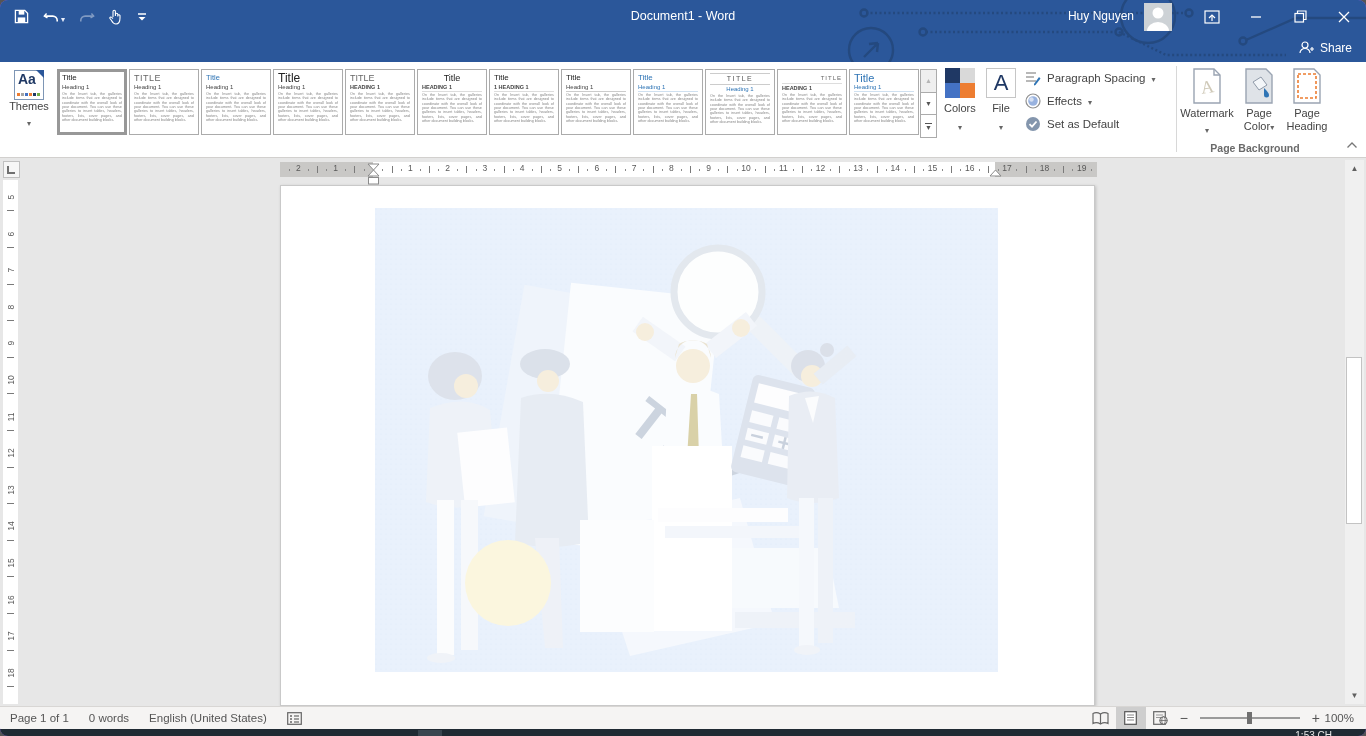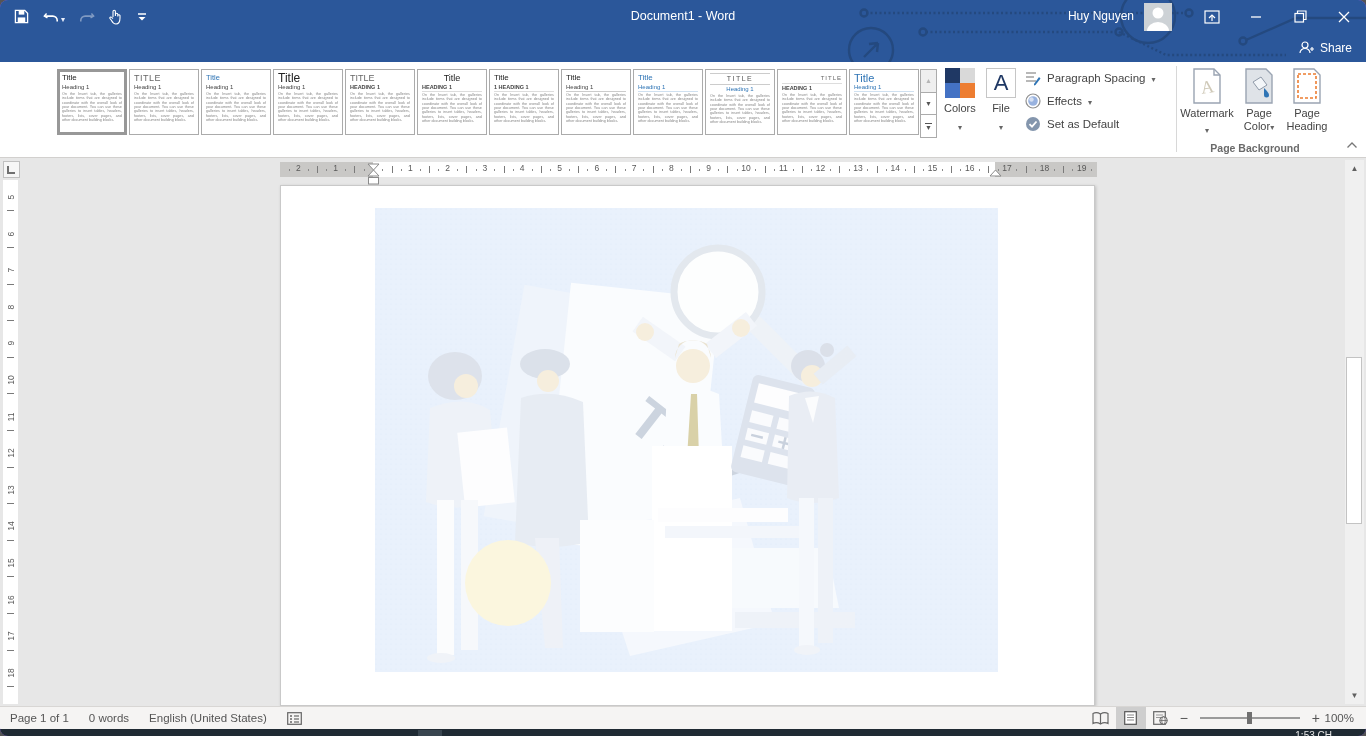--- a/index.html
+++ b/index.html
@@ -230,20 +230,36 @@
           <path d="M2 13 a5 4.5 0 0 1 10 0" fill="none" stroke="#fff" stroke-width="1.2"></path>
           <line x1="12" y1="9" x2="16" y2="9" stroke="#fff" stroke-width="1.2"></line>
           <line x1="14" y1="7" x2="14" y2="11" stroke="#fff" stroke-width="1.2"></line>
         </svg>
       <span>Share</span>
     </div>
   </div>
 
   <div class="ribbon">
 
+    <div class="themes-btn">
+      <span class="themes-icon">
+        <span class="aa">Aa</span>
+        <span class="fold"></span>
+        <span class="sw">
+          <i style="background:#ed7d31"></i>
+            <i style="background:#a5a5a5"></i>
+            <i style="background:#4472c4"></i>
+          <i style="background:#ed7d31"></i>
+            <i style="background:#1f3864"></i>
+            <i style="background:#70ad47"></i>
+        </span>
+      </span>
+      <span>Themes</span>
+      <span class="caret" style="margin-top:4px;"></span>
+    </div>
 
     <div class="gallery">
         <div class="gal-item v-default selected">
           <div class="g-title">Title</div>
           <div class="g-heading">Heading 1</div>
           <div class="g-body">On the Insert tab, the galleries include items that are designed to coordinate with the overall look of your document. You can use these galleries to insert tables, headers, footers, lists, cover pages, and other document building blocks.</div>
         </div>
         <div class="gal-item v-caps">
           <div class="g-title">TITLE</div>
           <div class="g-heading">Heading 1</div>

